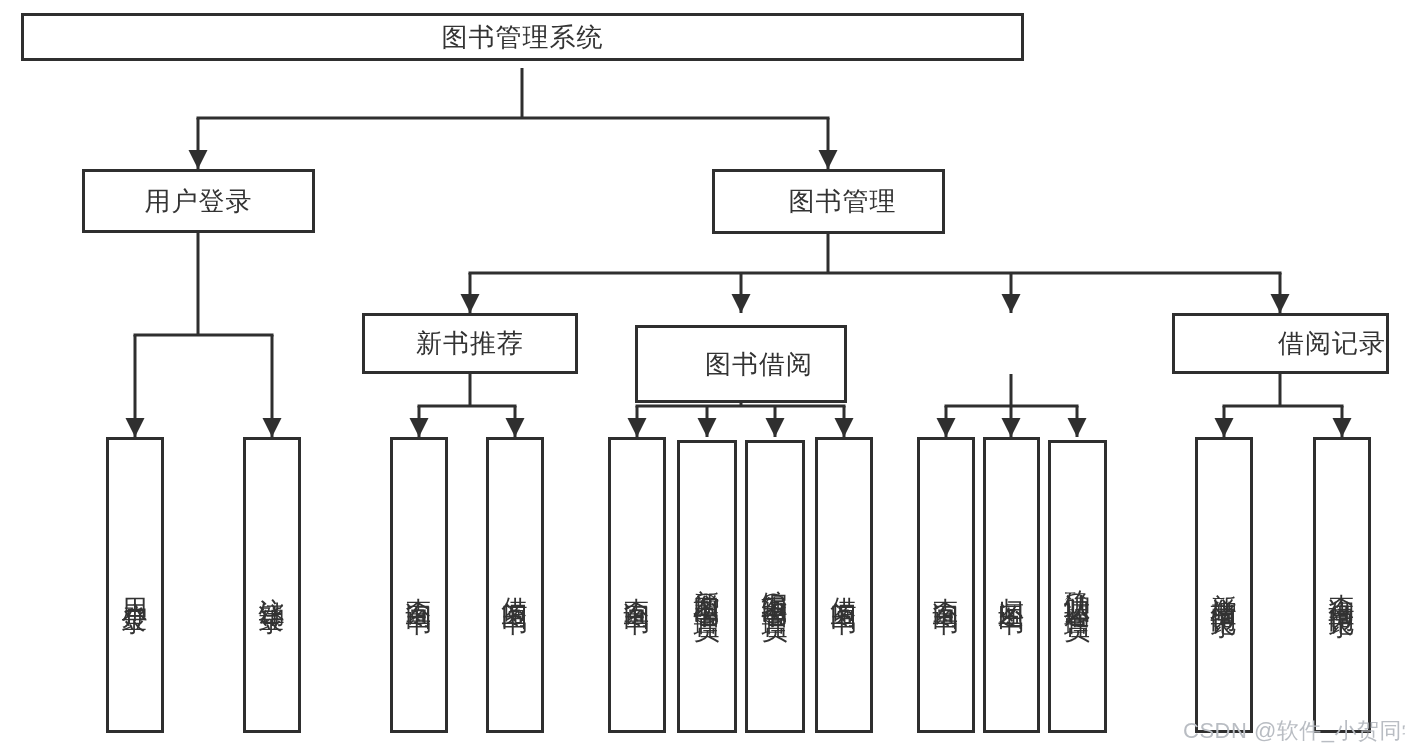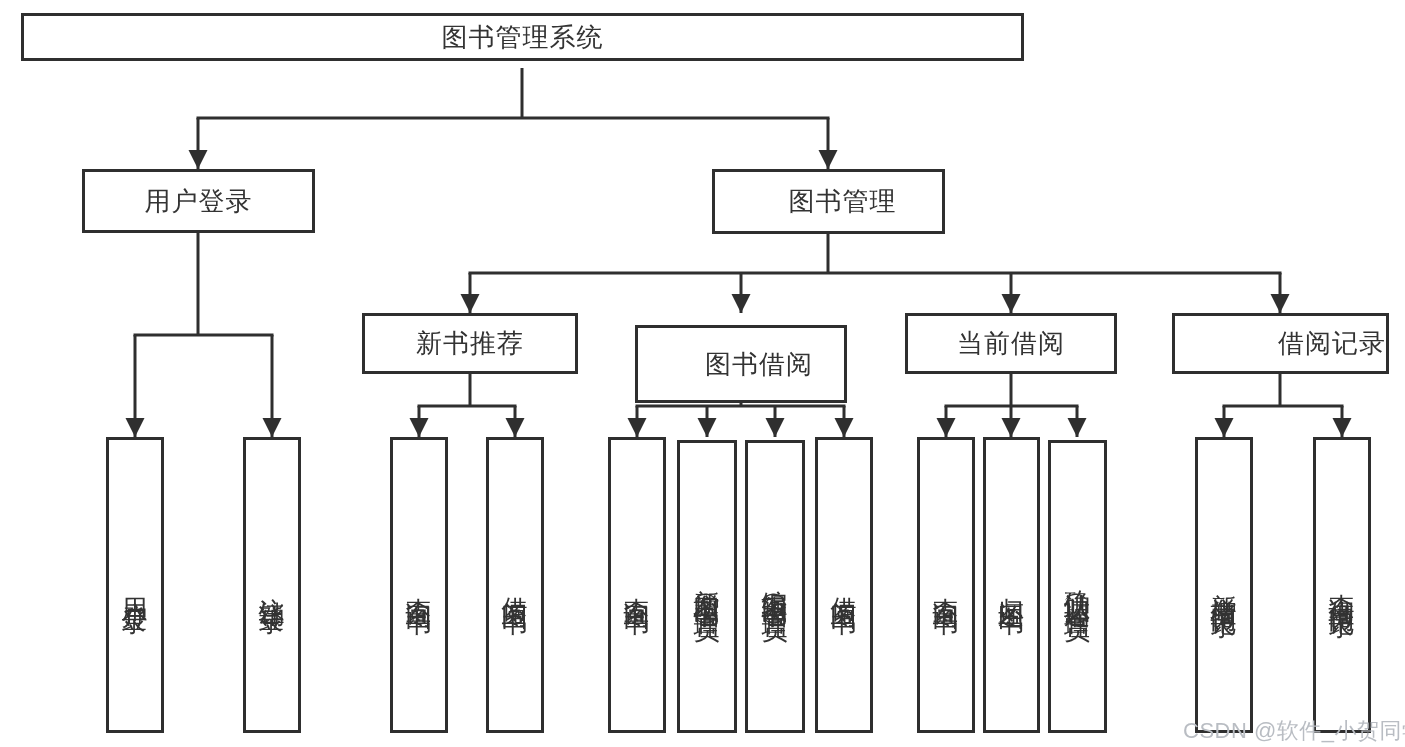--- a/index.html
+++ b/index.html
@@ -130,23 +130,20 @@
   <div class="box" style="left:712px; top:169px; width:233px; height:65px;padding-left:28px;">
     <span>图书管理</span>
   </div>
 
   <div class="box" style="left:362px; top:313px; width:216px; height:61px;">
     <span>新书推荐</span>
   </div>
   <div class="box" style="left:635px; top:325px; width:212px; height:78px;padding-left:36px;">
     <span>图书借阅</span>
   </div>
-  <div class="box" style="left:905px; top:313px; width:212px; height:61px;">
-    <span>当前借阅</span>
-  </div>
   <div class="box" style="left:1172px; top:313px; width:217px; height:61px;justify-content:flex-end;">
     <span>借阅记录</span>
   </div>
 
   <div class="leaf" style="left:106px; top:437px; width:58px; height:296px;">
     <span class="vtext">用户登录</span>
   </div>
   <div class="leaf" style="left:243px; top:437px; width:58px; height:296px;">
     <span class="vtext">注销登录</span>
   </div>

